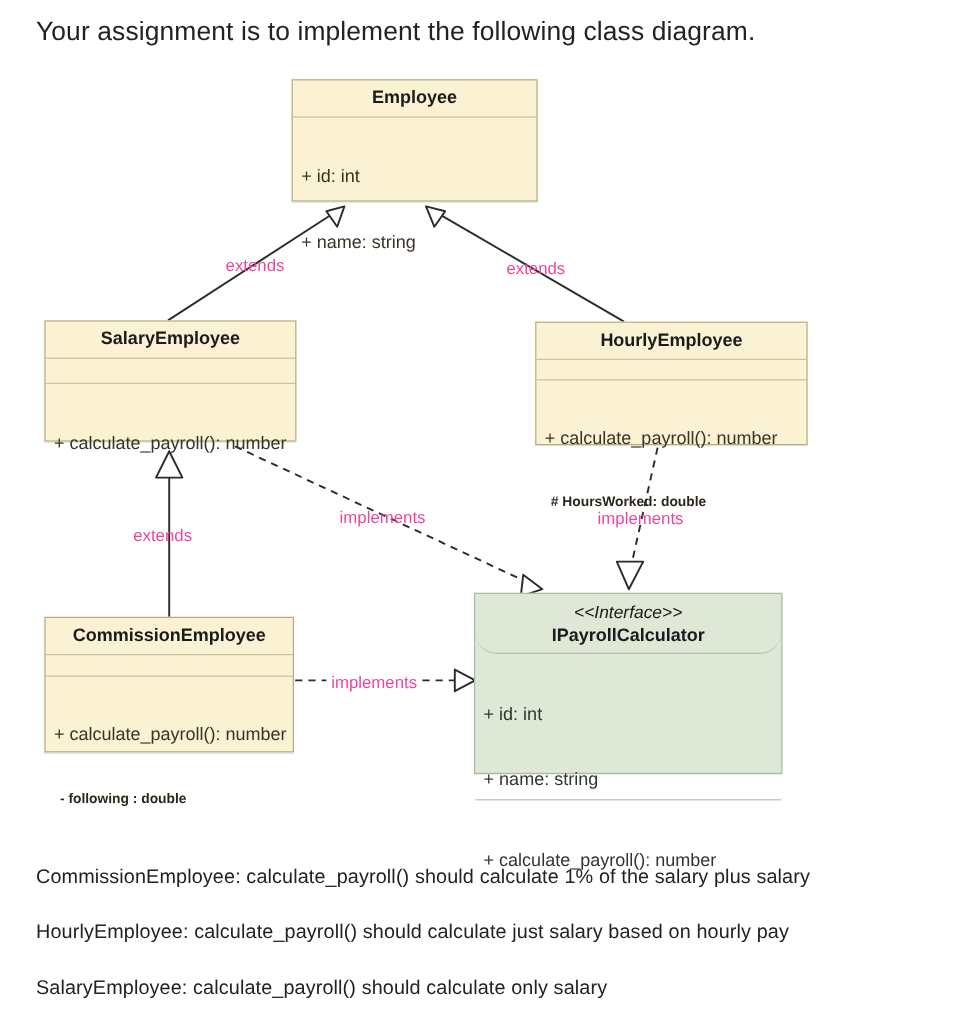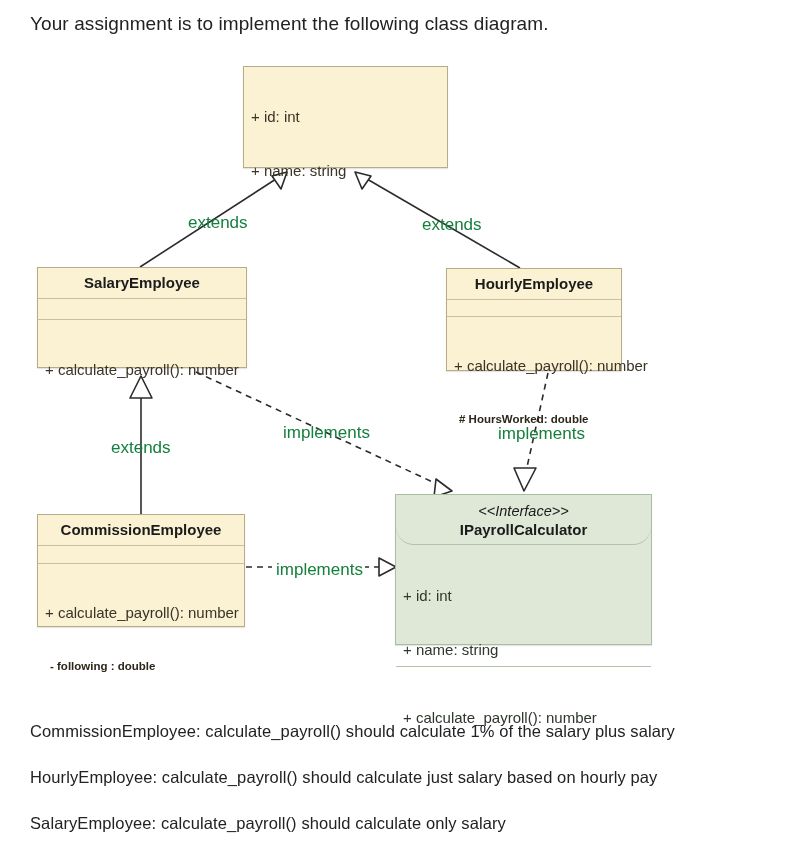--- a/index.html
+++ b/index.html
@@ -6,21 +6,21 @@
   body{
     width:810px;height:851px;
     background:#ffffff;
     font-family:"Liberation Sans", sans-serif;
     color:#1b1b1b;
     position:relative;
     overflow:hidden;
   }
   .intro{
     position:absolute;left:30px;top:13px;
-    font-size:19px;color:#222;letter-spacing:.1px;
+    font-size:22px;color:#222;letter-spacing:.1px;
     white-space:nowrap;
   }
   #diagram{
     position:absolute;left:0;top:50px;width:810px;height:620px;
   }
   .reqs{position:absolute;left:30px;top:722px;width:770px;}
   .req{font-size:16.5px;color:#222;margin-bottom:27px;white-space:nowrap;letter-spacing:.1px;}
 
   
   .uml{
@@ -66,22 +66,22 @@
   .uml.iface .row{color:#2e372b;}
   .row.small{
     font-size:11.5px;
     font-weight:bold;
     padding-left:5px;
     color:#2b2619;
     line-height:1.35;
   }
   .edge-label{
     position:absolute;
-    font-size:17px;
-    color:#15803d;
+    font-size:14px;
+    color:#ec4899;
     white-space:nowrap;
     background:transparent;
   }
 </style>
 </head>
 <body>
 
 <div class="intro">Your assignment is to implement the following class diagram.</div>
 
 <div id="diagram">
@@ -122,35 +122,36 @@
   </svg>
 
   <div class="edge-label" style="left:188px;top:163px;">extends</div>
   <div class="edge-label" style="left:422px;top:165px;">extends</div>
   <div class="edge-label" style="left:111px;top:388px;">extends</div>
   <div class="edge-label" style="left:283px;top:373px;">implements</div>
   <div class="edge-label" style="left:498px;top:374px;">implements</div>
   <div class="edge-label" style="left:274px;top:510px;background:#ffffff;padding:0 2px;">implements</div>
 
   <div class="uml" style="left:243px;top:16px;width:205px;height:102px;">
+    <div class="sect title">Employee</div>
     <div class="sect last" style="padding-top:5px;padding-bottom:4px;">
       <div class="row">+ id: int</div>
       <div class="row">+ name: string</div>
     </div>
   </div>
 
   <div class="uml" style="left:37px;top:217px;width:210px;height:101px;">
     <div class="sect title">SalaryEmployee</div>
     <div class="sect" style="height:21px;padding:0;"></div>
     <div class="sect last" style="padding-top:5px;">
       <div class="row">+ calculate_payroll(): number</div>
     </div>
   </div>
 
-  <div class="uml" style="left:446px;top:218px;width:176px;height:103px;">
+  <div class="uml" style="left:446px;top:218px;width:227px;height:103px;">
     <div class="sect title">HourlyEmployee</div>
     <div class="sect" style="height:17px;padding:0;"></div>
     <div class="sect last" style="padding-top:4px;">
       <div class="row">+ calculate_payroll(): number</div>
       <div class="row small"># HoursWorked: double</div>
     </div>
   </div>
 
   <div class="uml" style="left:37px;top:464px;width:208px;height:113px;">
     <div class="sect title">CommissionEmployee</div>

